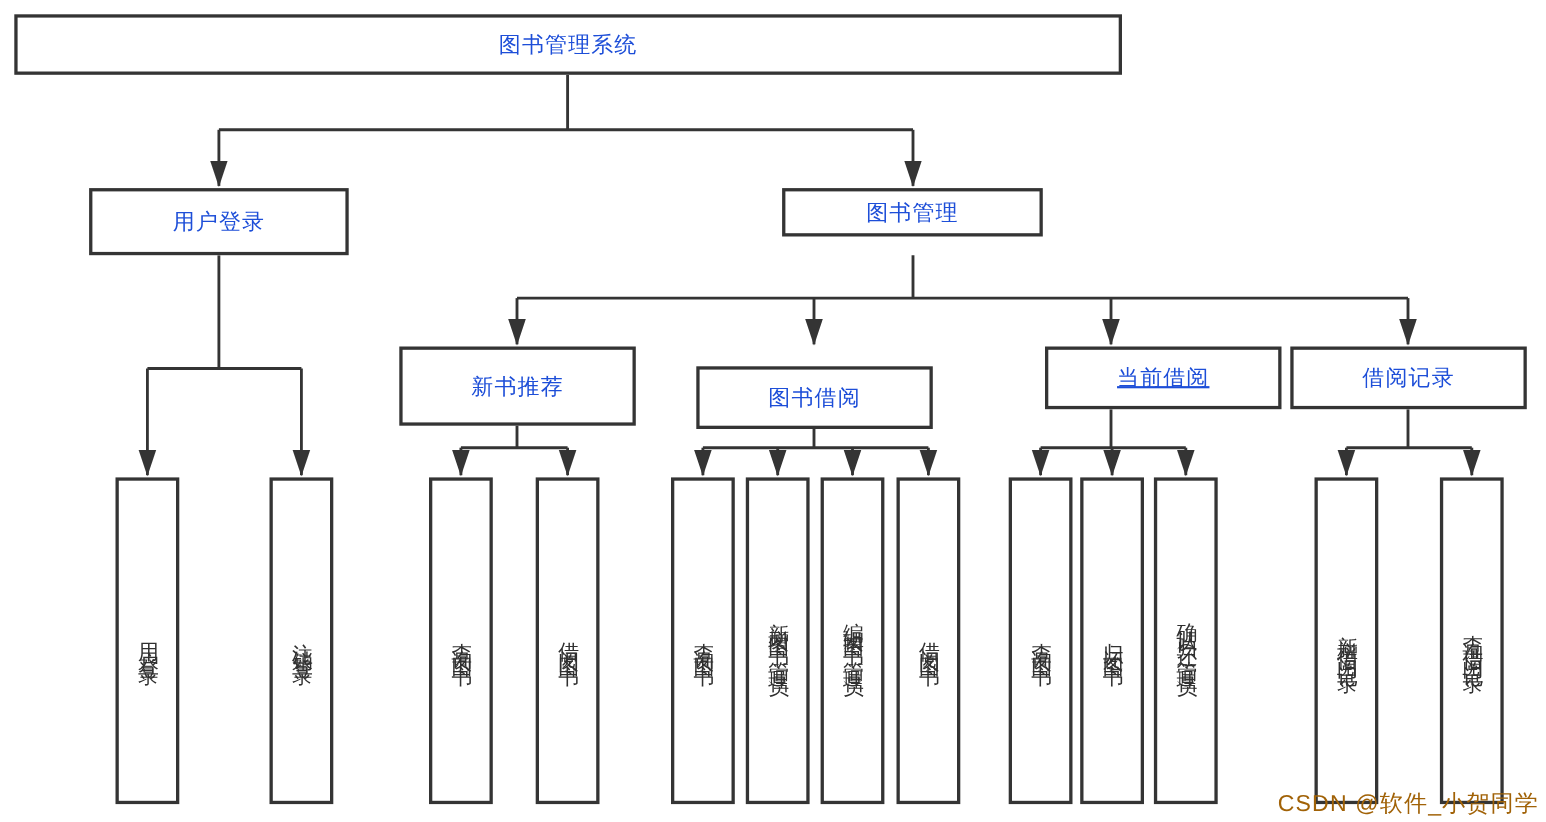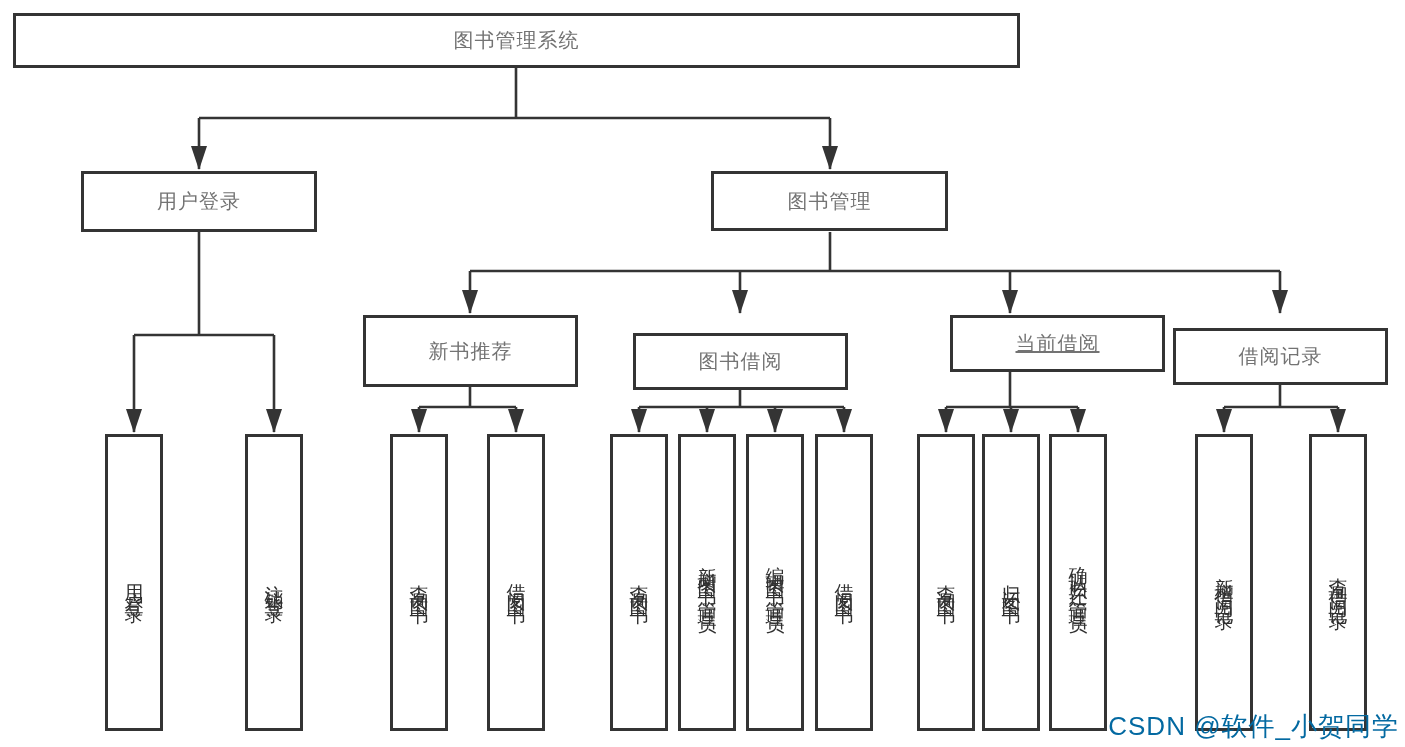--- a/index.html
+++ b/index.html
@@ -10,21 +10,21 @@
     background:#ffffff;
     font-family:"Liberation Sans","DejaVu Sans",sans-serif;
     overflow:hidden;
   }
   #wires{position:absolute;left:0;top:0;width:1405px;height:747px;}
   .hbox{
     position:absolute;
     background:#ffffff;
     border:3px solid #343434;
     display:flex;align-items:center;justify-content:center;
-    font-size:20px;color:#737373;
+    font-size:20px;color:#1d4ed8;
     letter-spacing:1px;
     z-index:2;
   }
   .vbox{
     position:absolute;
     background:#ffffff;
     border:3px solid #343434;
     display:flex;align-items:center;justify-content:center;
     z-index:2;
   }
@@ -32,22 +32,22 @@
     writing-mode:vertical-rl;
     text-orientation:mixed;
     font-size:19px;color:#303030;
     letter-spacing:7px;
     line-height:1.05;
     white-space:nowrap;
   }
   #watermark{
     position:absolute;
     right:6px;bottom:3px;
-    font-size:26px;
-    color:#0369a1;
+    font-size:21px;
+    color:#a16207;
     letter-spacing:1px;
     z-index:5;
     pointer-events:none;
   }
 </style>
 </head>
 <body>
 
 <div id="stage">
 
@@ -94,34 +94,34 @@
     </g>
   </svg>
 
   <div class="hbox" style="left:13px;top:13px;width:1007px;height:55px;">
     <span>图书管理系统</span>
   </div>
 
   <div class="hbox" style="left:81px;top:171px;width:236px;height:61px;">
     <span>用户登录</span>
   </div>
-  <div class="hbox" style="left:711px;top:171px;width:237px;height:60px;">
+  <div class="hbox" style="left:711px;top:171px;width:237px;height:44px;">
     <span>图书管理</span>
   </div>
 
   <div class="hbox" style="left:363px;top:315px;width:215px;height:72px;">
     <span>新书推荐</span>
   </div>
   <div class="hbox" style="left:633px;top:333px;width:215px;height:57px;">
     <span>图书借阅</span>
   </div>
   <div class="hbox" style="left:950px;top:315px;width:215px;height:57px;text-decoration:underline;">
     <span>当前借阅</span>
   </div>
-  <div class="hbox" style="left:1173px;top:328px;width:215px;height:57px;">
+  <div class="hbox" style="left:1173px;top:315px;width:215px;height:57px;">
     <span>借阅记录</span>
   </div>
 
   <div class="vbox" style="left:105px;top:434px;width:58px;height:297px;">
     <span class="vtext">用户登录</span>
   </div>
   <div class="vbox" style="left:245px;top:434px;width:58px;height:297px;">
     <span class="vtext">注销登录</span>
   </div>
 

